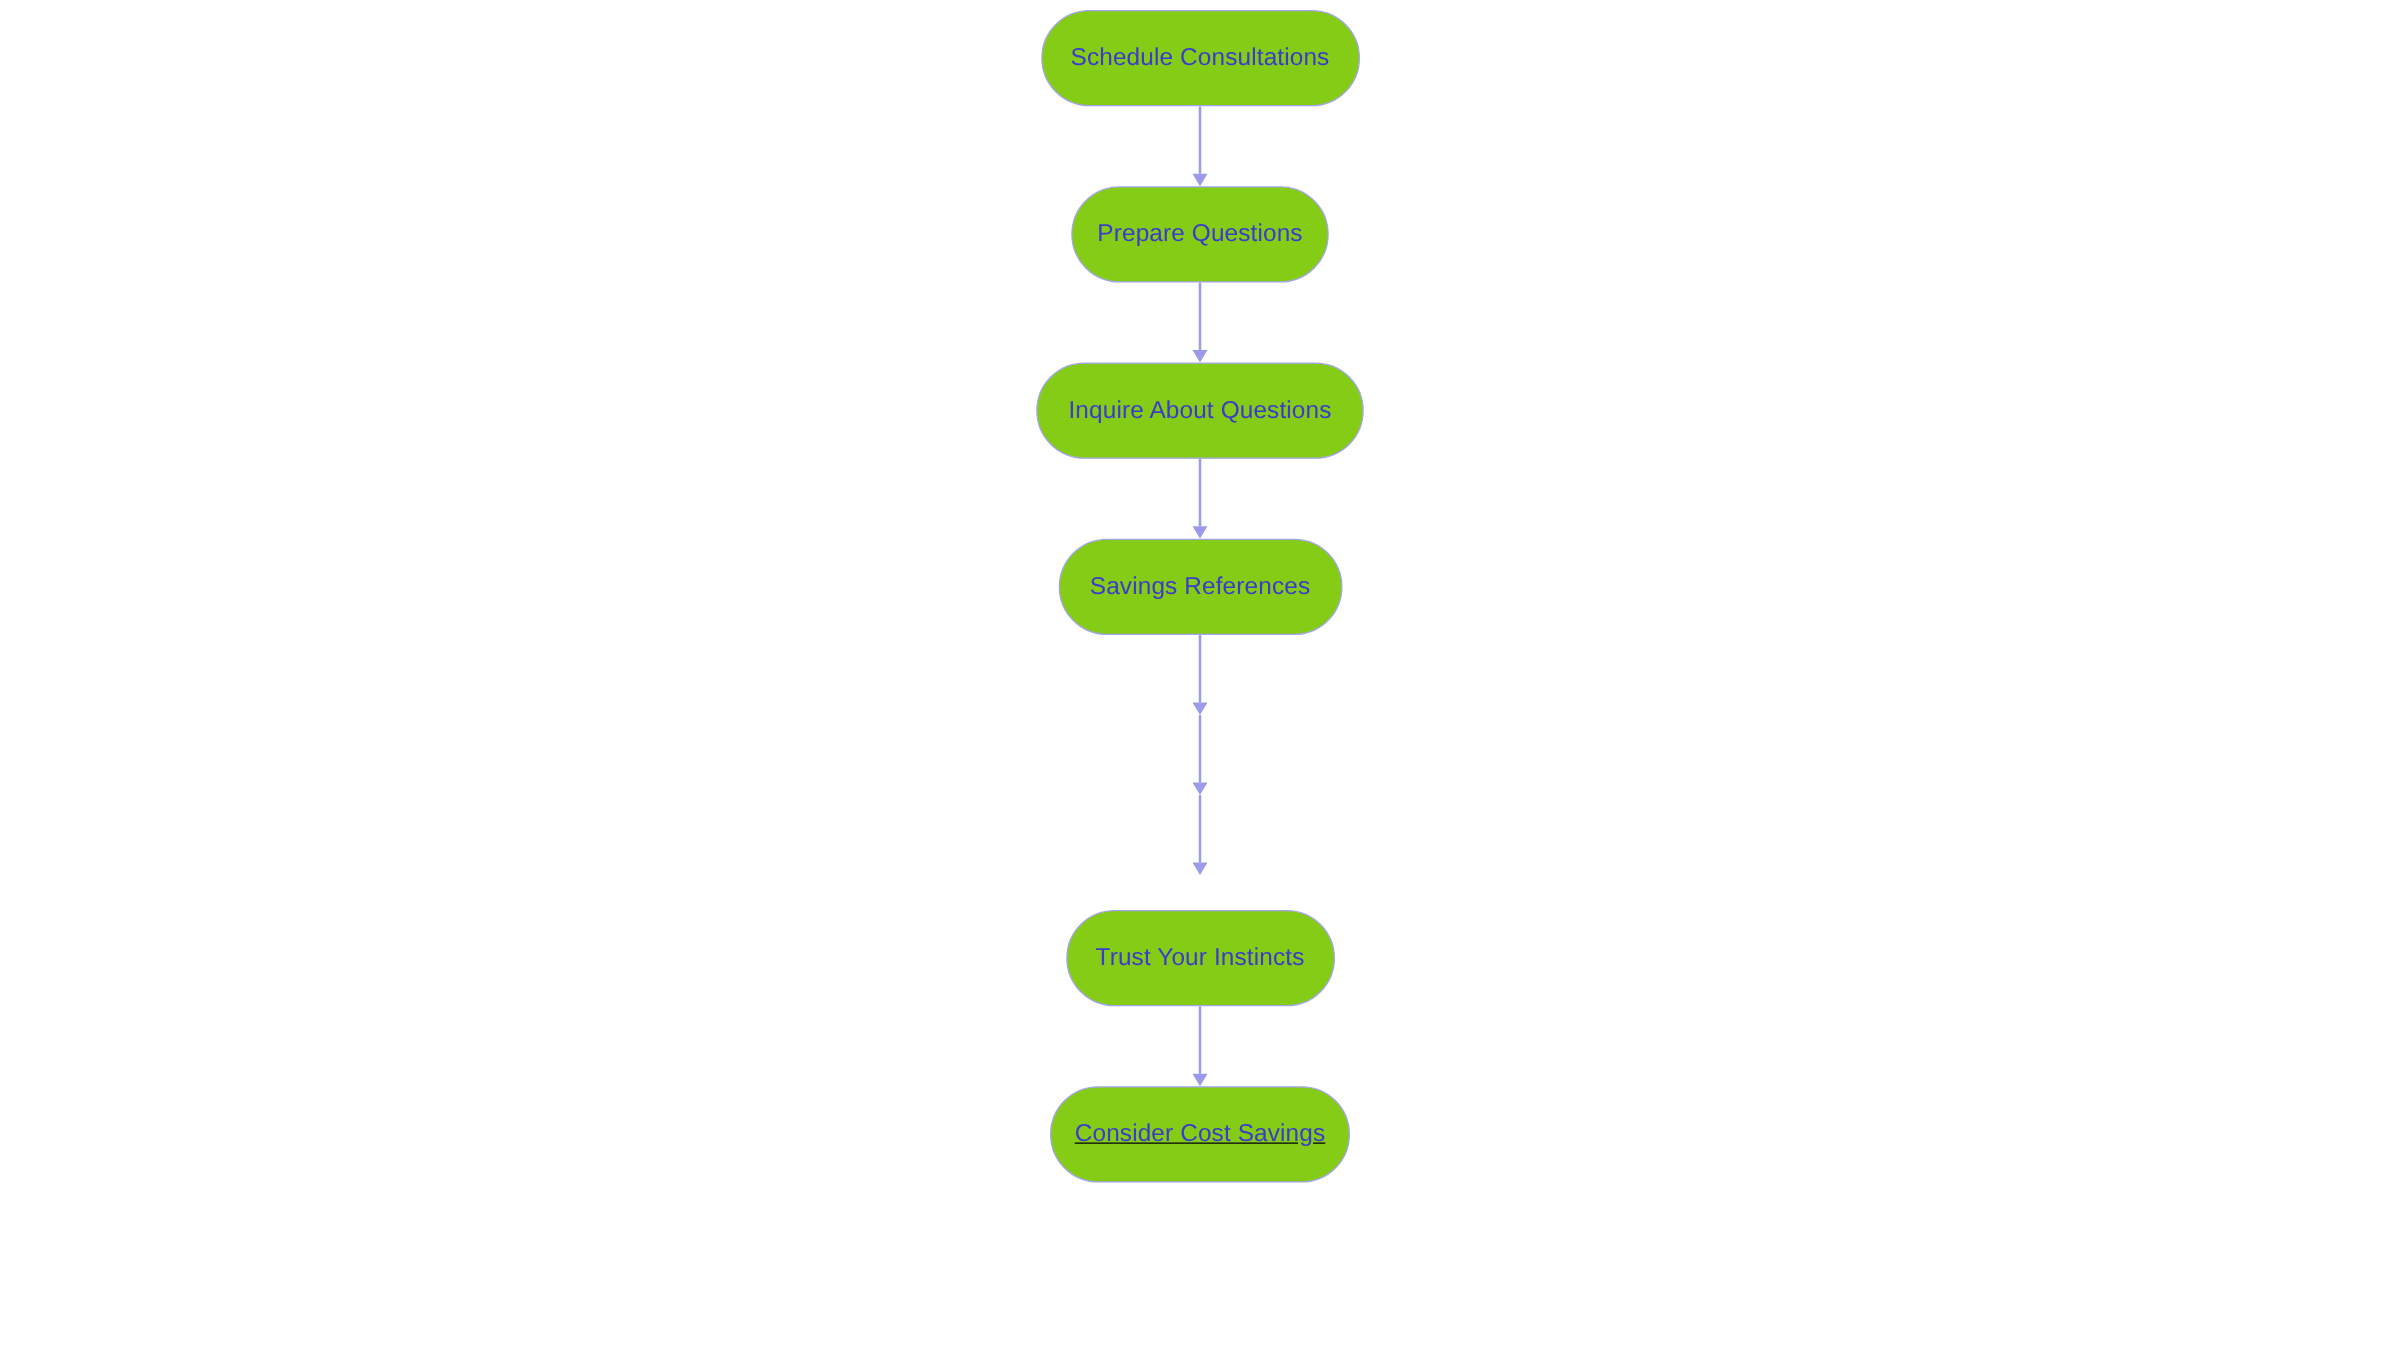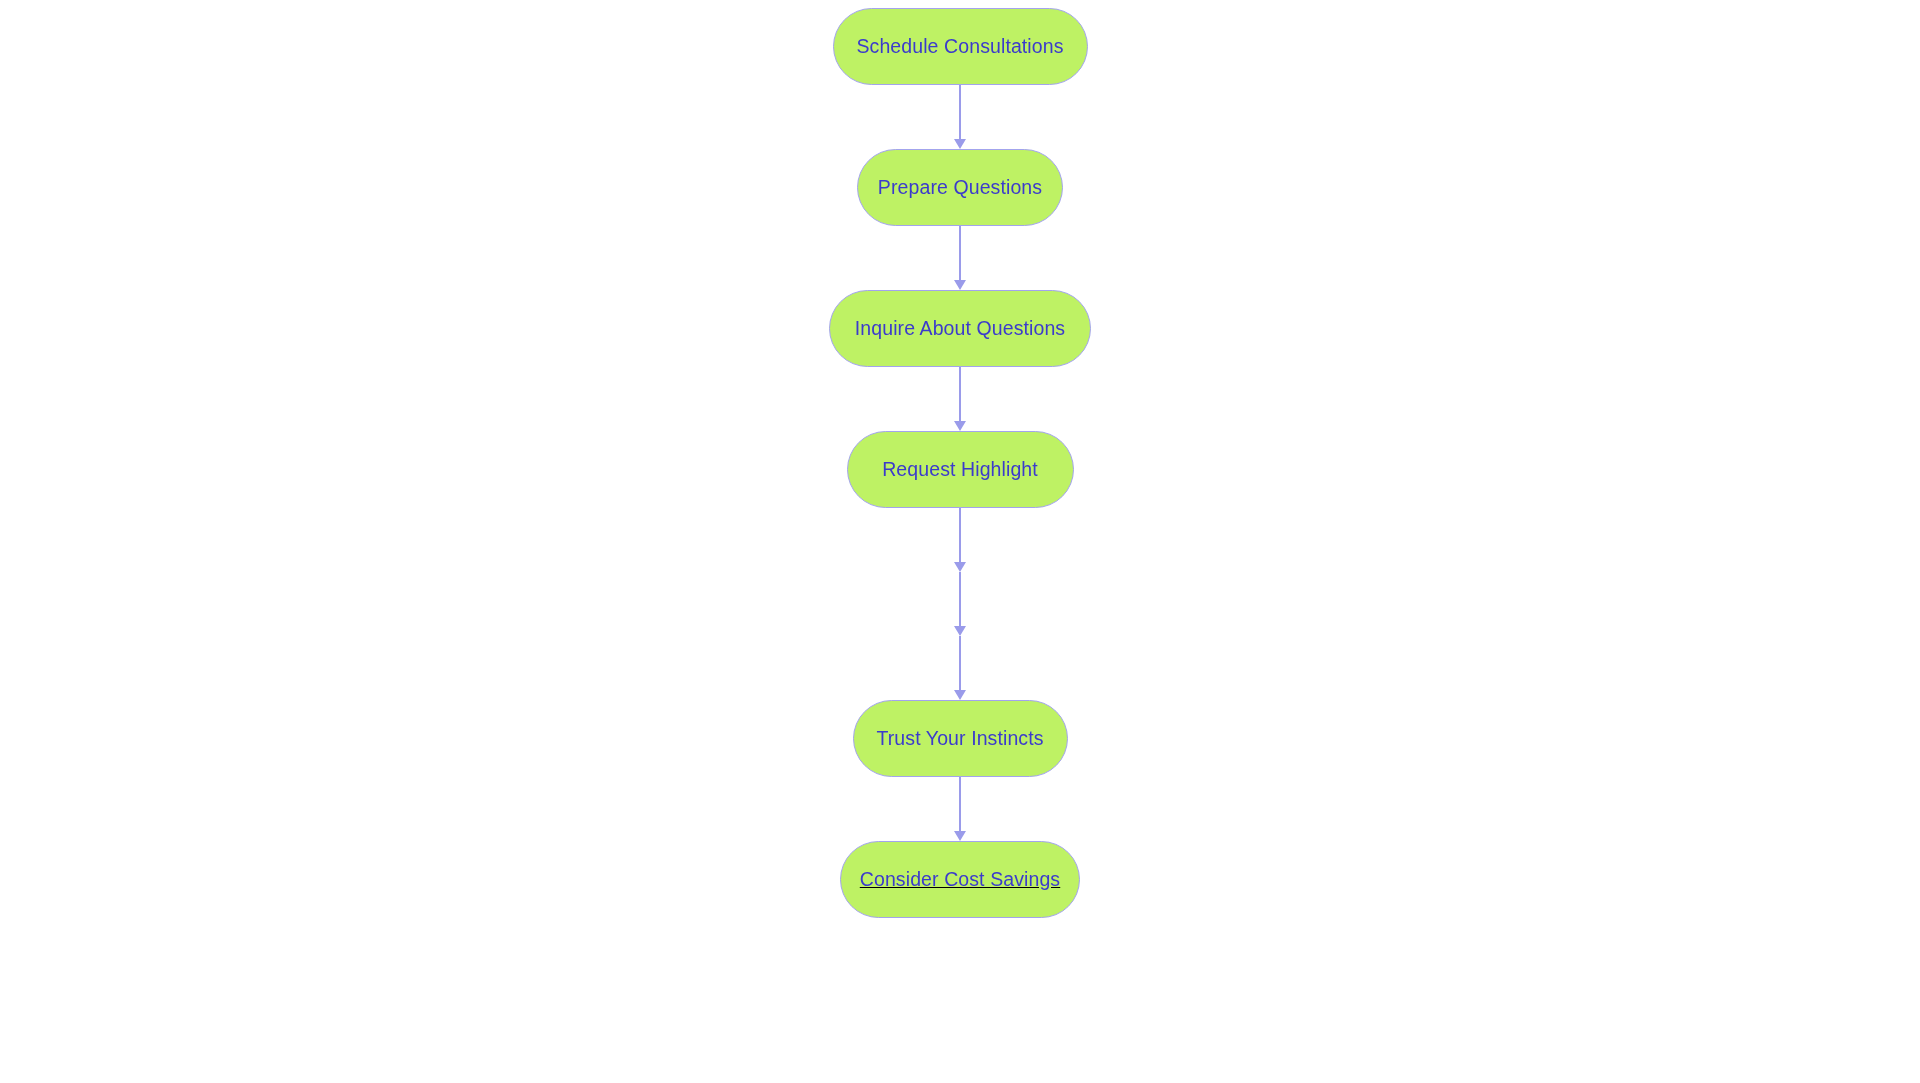--- a/index.html
+++ b/index.html
@@ -31,21 +31,21 @@
     height: 1083px;
     display: flex;
     flex-direction: column;
     align-items: center;
   }
 
   
   .flow-node {
     box-sizing: border-box;
     height: 77px;
-    background: #bef264;
+    background: #84cc16;
     border: 1.6px solid #a3a4ed;
     border-radius: 999px;
     display: flex;
     align-items: center;
     justify-content: center;
     padding: 16px 30px;
     position: relative;
     z-index: 2;
   }
 
@@ -108,35 +108,35 @@
         <div class="conn-head"></div>
       </div>
       <div class="flow-node" style="width: 262px;">
         <span class="flow-node-label">Inquire About Questions</span>
       </div>
       <div class="flow-connector">
         <div class="conn-line"></div>
         <div class="conn-head"></div>
       </div>
       <div class="flow-node" style="width: 227px;">
-        <span class="flow-node-label">Request Highlight</span>
+        <span class="flow-node-label">Savings References</span>
       </div>
       <div class="flow-connector">
         <div class="conn-line"></div>
         <div class="conn-head"></div>
       </div>
       <div class="flow-connector">
         <div class="conn-line"></div>
         <div class="conn-head"></div>
       </div>
       <div class="flow-connector">
         <div class="conn-line"></div>
         <div class="conn-head"></div>
       </div>
-      <div class="flow-node" style="width: 215px;">
+      <div class="flow-node" style="width: 215px; margin-top: 28px;">
         <span class="flow-node-label">Trust Your Instincts</span>
       </div>
       <div class="flow-connector">
         <div class="conn-line"></div>
         <div class="conn-head"></div>
       </div>
       <div class="flow-node" style="width: 240px; text-decoration: underline;">
         <span class="flow-node-label">Consider Cost Savings</span>
       </div>
     </div>

